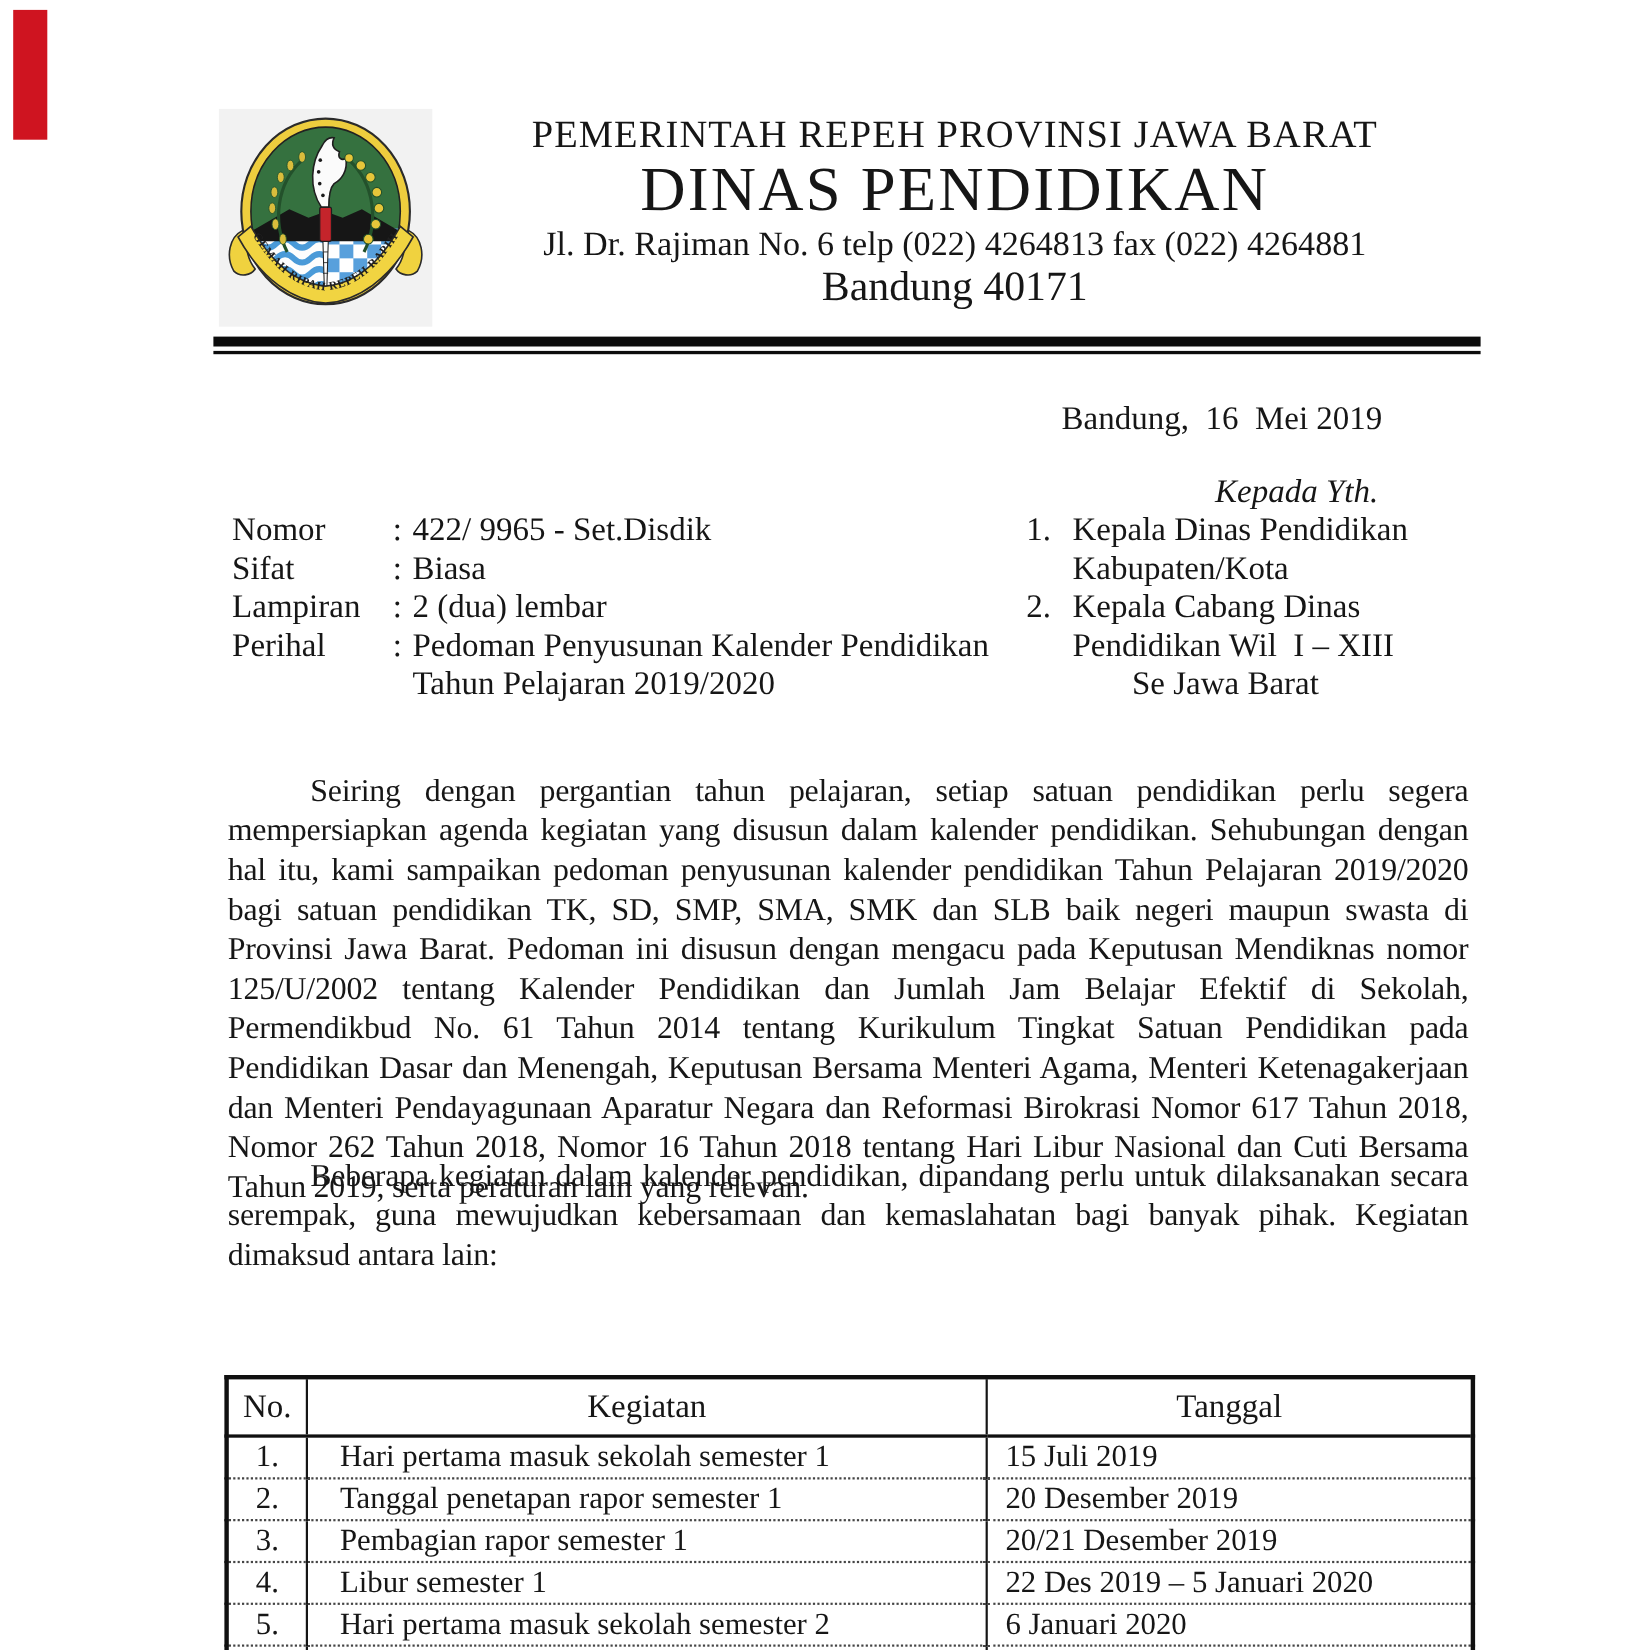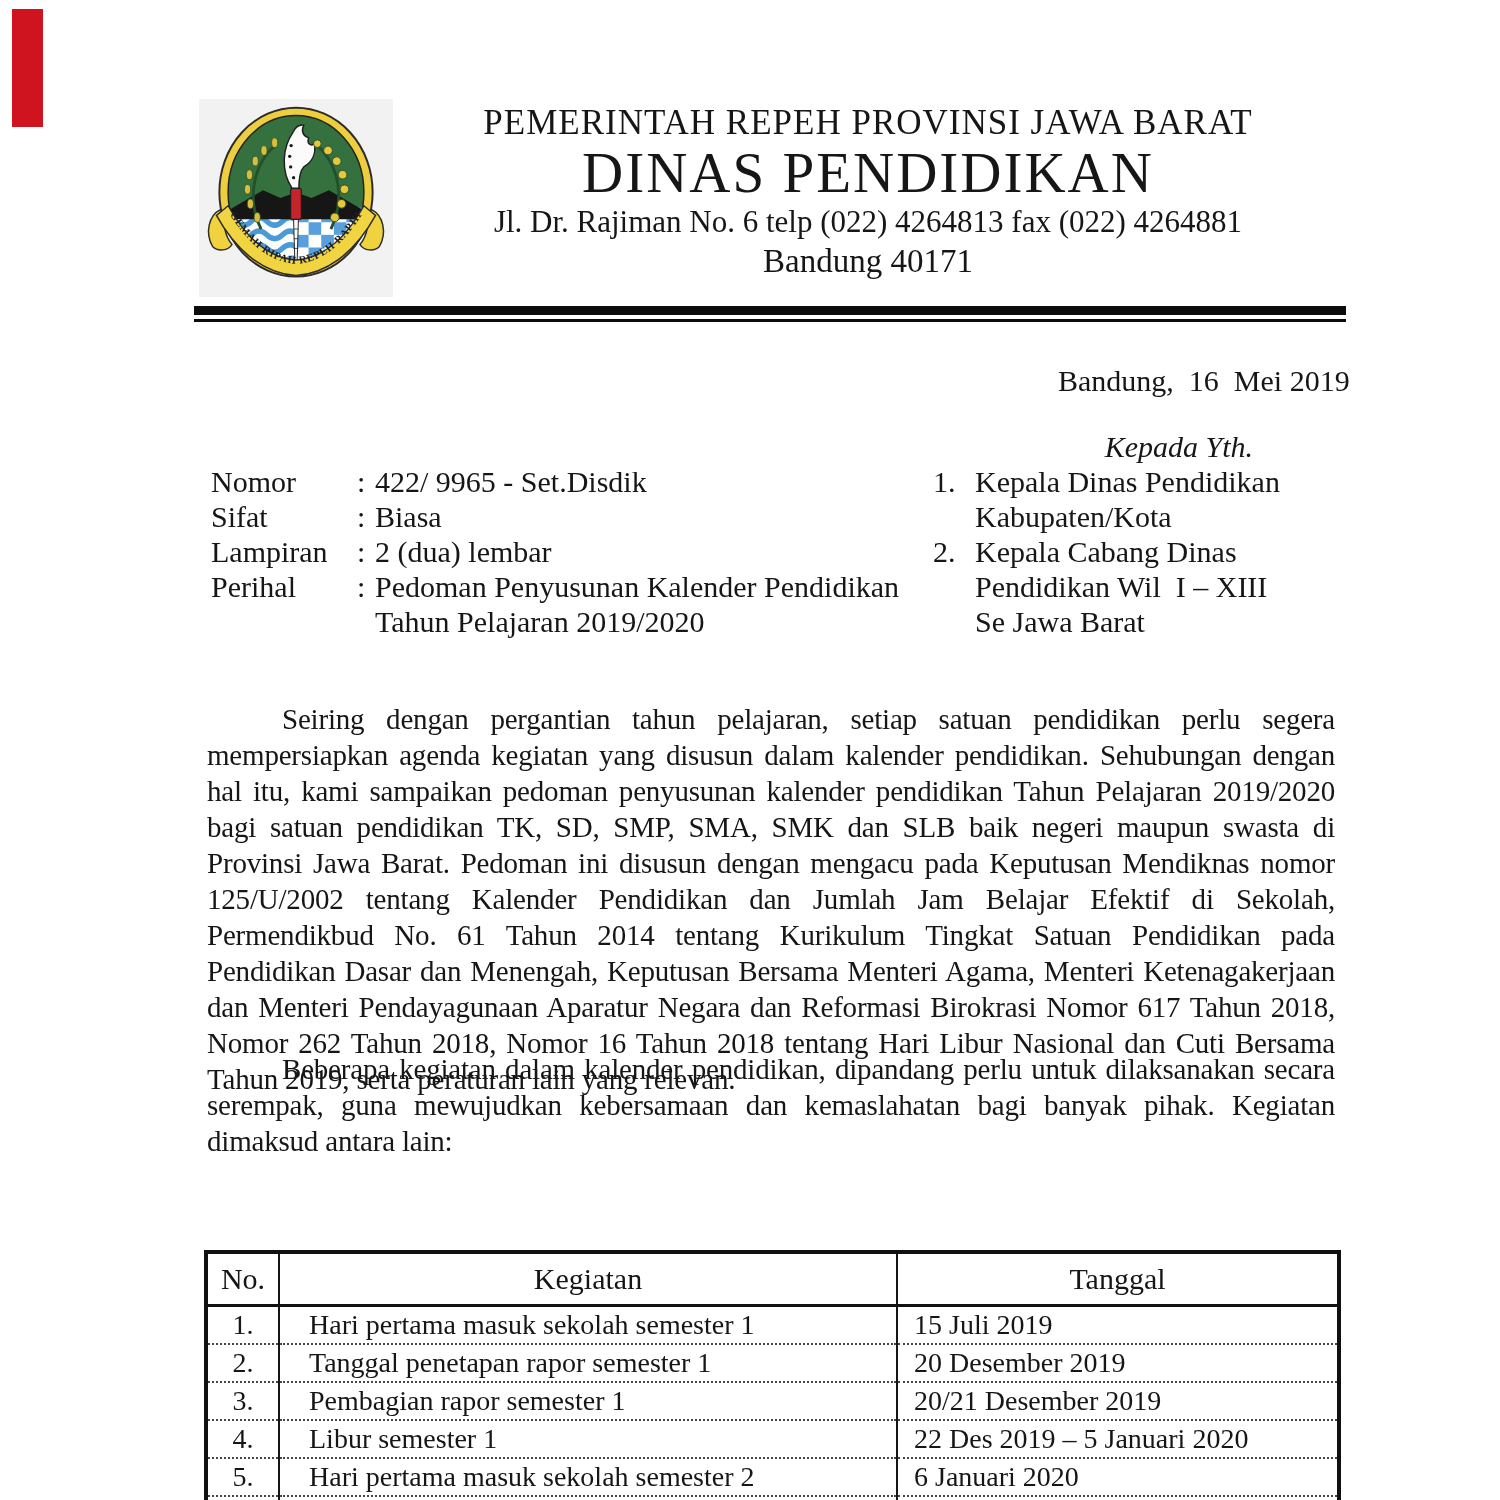--- a/index.html
+++ b/index.html
@@ -10,38 +10,38 @@
   }
   
   .corner-marker { position: absolute; left: 12px; top: 9px; width: 31px; height: 118px; }
   
   .logo-box { position: absolute; left: 199px; top: 99px; width: 194px; height: 198px; background: #f2f2f2; }
   .logo-box svg { width: 100%; height: 100%; display: block; }
   .letterhead-text { position: absolute; left: 392px; top: 102px; width: 952px; text-align: center; }
   .lh1 { font-size: 35px; line-height: 42px; letter-spacing: 1px; white-space: nowrap; }
   .lh2 { font-size: 57px; line-height: 58px; letter-spacing: 2px; white-space: nowrap; }
   .lh3 { font-size: 31px; line-height: 40px; white-space: nowrap; }
-  .lh4 { font-size: 33px; line-height: 38px; white-space: nowrap; }
+  .lh4 { font-size: 38px; line-height: 38px; white-space: nowrap; }
   .rule { position: absolute; left: 194px; width: 1152px; background: #0c0c0c; }
   .rule-thick { top: 306px; height: 9px; }
   .rule-thin  { top: 319px; height: 3px; }
   
-  .date-line { position: absolute; left: 1058px; top: 363px; font-size: 30px; line-height: 35px; white-space: pre; }
+  .date-line { position: absolute; left: 965px; top: 363px; font-size: 30px; line-height: 35px; white-space: pre; }
   
   .meta { position: absolute; left: 211px; top: 464px; width: 760px;
           display: grid; grid-template-columns: 146px 18px auto;
           font-size: 30px; line-height: 35px; }
   .meta .val { white-space: pre-line; }
   
   .recipient { position: absolute; left: 933px; top: 429px; width: 390px; font-size: 30px; line-height: 35px; }
   .recipient .salutation { text-align: right; margin-left: 42px; margin-right: 70px; font-style: italic; }
   .recipient .item { display: flex; }
   .recipient .item .num { width: 42px; flex: none; }
   .recipient .item .txt { white-space: pre-line; }
-  .recipient .closing { text-align: left; margin-left: 42px; margin-right: 70px; }
+  .recipient .closing { text-align: center; margin-left: 42px; margin-right: 70px; }
   
   .para { position: absolute; left: 207px; width: 1128px; font-size: 29px; line-height: 36px;
           text-align: justify; text-indent: 75px; letter-spacing: -0.2px; }
   .para1 { top: 701px; }
   .para2 { top: 1051px; }
   
   .agenda { position: absolute; left: 204px; top: 1250px; }
   table.agenda-table { border-collapse: collapse; width: 1133px; table-layout: fixed; border: 4px solid #101010; }
   .agenda-table th { border: 2px solid #151515; border-bottom: 3px solid #101010;
                     height: 48px; font-size: 30px; font-weight: normal; text-align: center; vertical-align: middle; }

